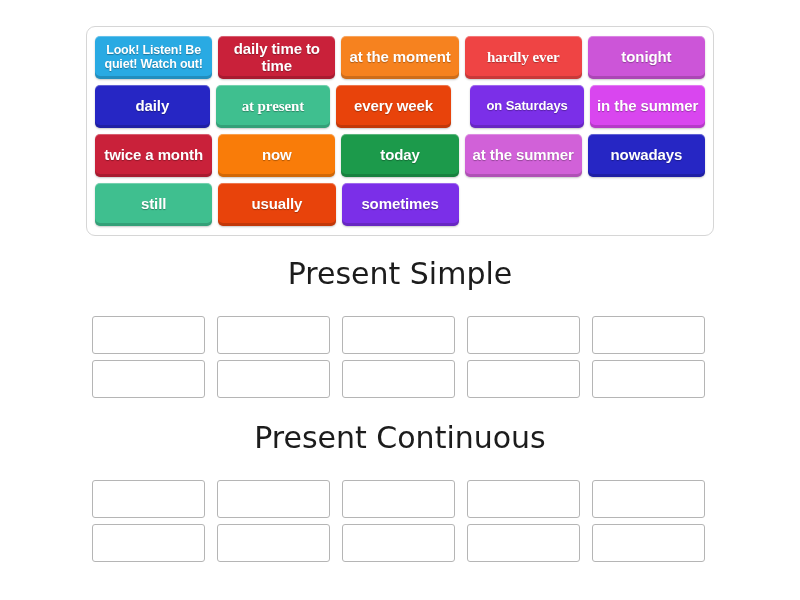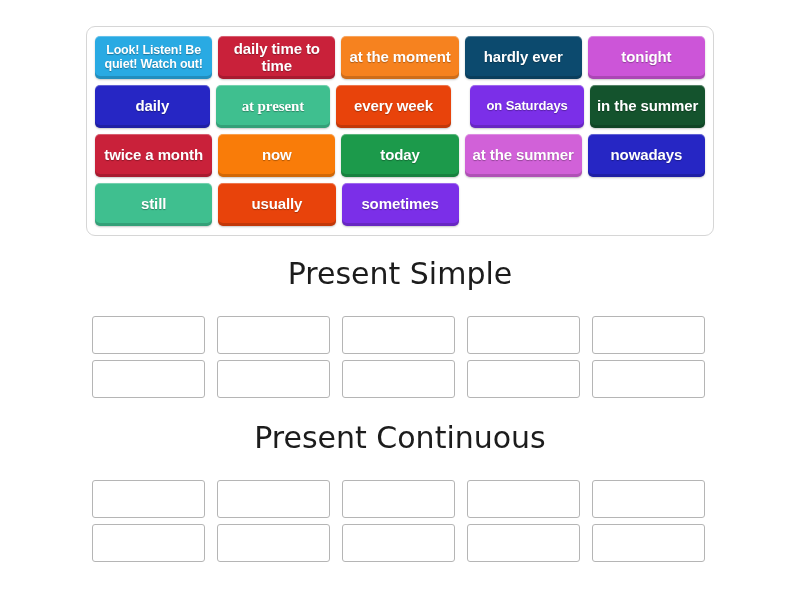--- a/index.html
+++ b/index.html
@@ -111,29 +111,29 @@
 </head>
 <body>
 
 <div class="stage">
 
   <div class="tile-bank" id="tile-bank">
       <div class="tile-row">
         <div class="tile small" style="background: rgb(41, 170, 227);">Look! Listen! Be quiet! Watch out!</div>
         <div class="tile" style="background: rgb(201, 33, 58);">daily time to time</div>
         <div class="tile" style="background: rgb(246, 130, 31);">at the moment</div>
-        <div class="tile" style="background: #0c4a6e;">hardly ever</div>
+        <div class="tile" style="background: #ef4444; font-family: Liberation Serif, serif;">hardly ever</div>
         <div class="tile" style="background: rgb(204, 85, 216);">tonight</div>
       </div>
       <div class="tile-row">
         <div class="tile" style="background: rgb(38, 38, 196);">daily</div>
         <div class="tile" style="background: rgb(63, 191, 143); font-family: Liberation Serif, serif;">at present</div>
         <div class="tile" style="background: rgb(232, 67, 11);">every week</div>
         <div class="tile tiny" style="background: rgb(123, 47, 232); margin-left: 16px;">on Saturdays</div>
-        <div class="tile" style="background: #14532d;">in the summer</div>
+        <div class="tile" style="background: #d946ef;">in the summer</div>
       </div>
       <div class="tile-row">
         <div class="tile" style="background: rgb(201, 33, 58);">twice a month</div>
         <div class="tile" style="background: rgb(249, 124, 9);">now</div>
         <div class="tile" style="background: rgb(28, 154, 75);">today</div>
         <div class="tile" style="background: rgb(209, 97, 216);">at the summer</div>
         <div class="tile" style="background: rgb(38, 38, 196);">nowadays</div>
       </div>
       <div class="tile-row">
         <div class="tile" style="background: rgb(63, 191, 143);">still</div>

